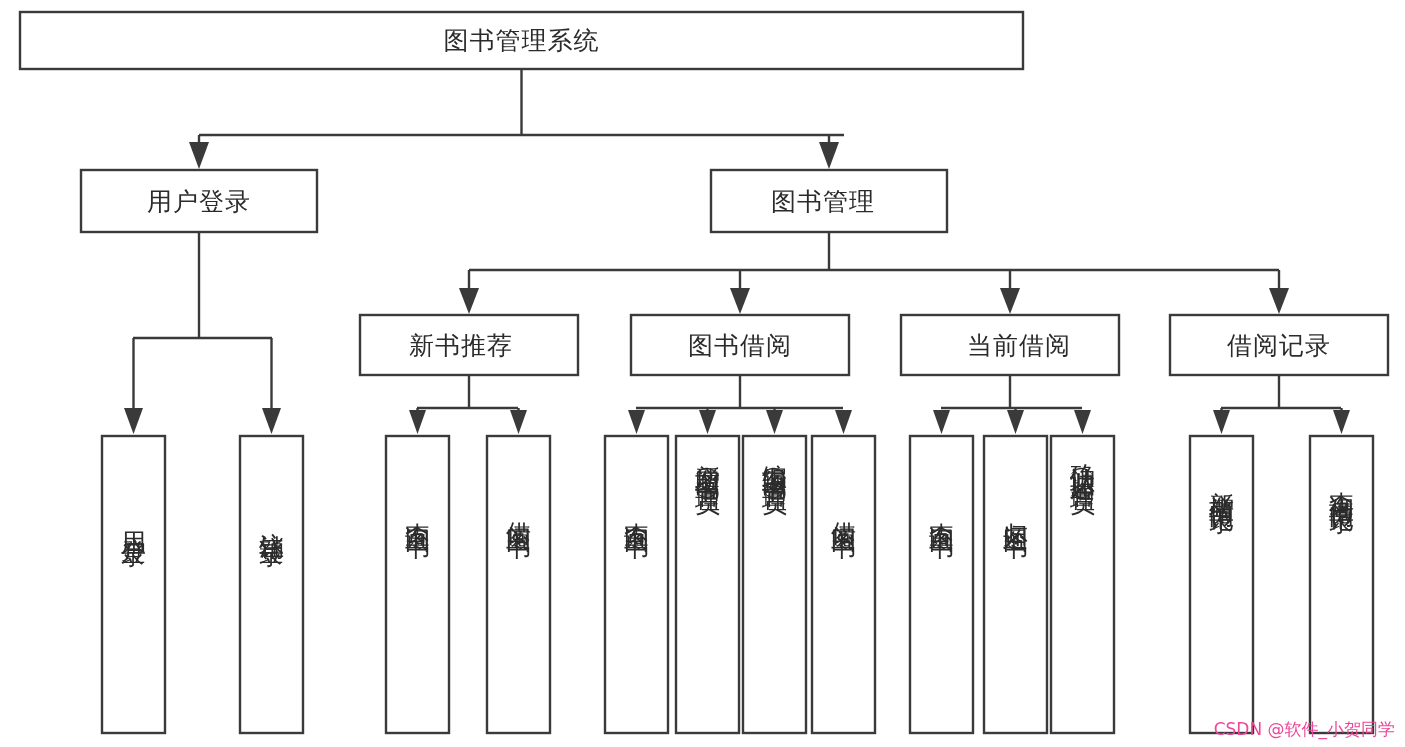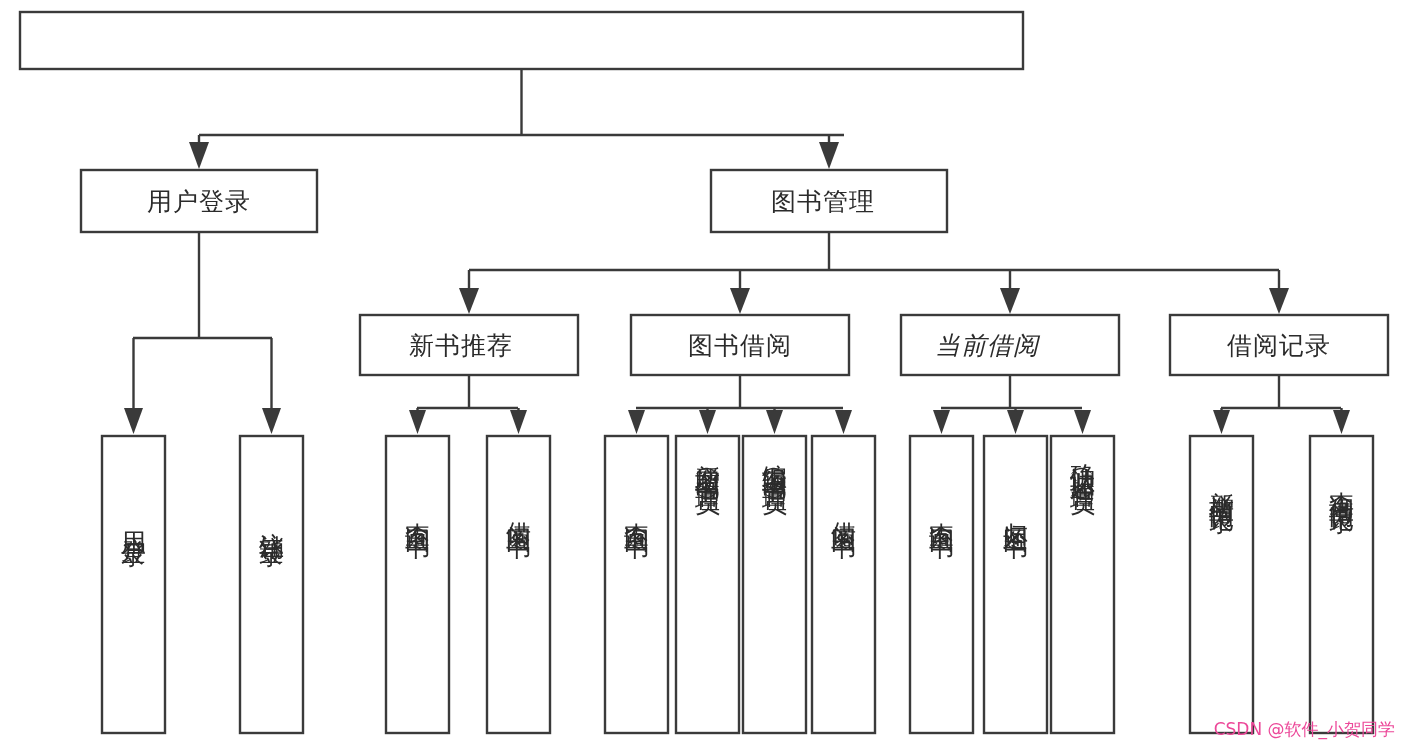--- a/index.html
+++ b/index.html
@@ -178,35 +178,38 @@
     <rect class="node-box" x="743" y="436" width="63" height="297"></rect>
     <rect class="node-box" x="812" y="436" width="63" height="297"></rect>
     <rect class="node-box" x="910" y="436" width="63" height="297"></rect>
     <rect class="node-box" x="984" y="436" width="63" height="297"></rect>
     <rect class="node-box" x="1051" y="436" width="63" height="297"></rect>
     <rect class="node-box" x="1190" y="436" width="63" height="297"></rect>
     <rect class="node-box" x="1310" y="436" width="63" height="297"></rect>
 
   </svg>
 
+  <div class="hlabel-wrap" style="left:20px; top:12px; width:1003px; height:57px;">
+    <span class="hlabel-text">图书管理系统</span>
+  </div>
 
   <div class="hlabel-wrap" style="left:81px; top:170px; width:236px; height:62px;">
     <span class="hlabel-text">用户登录</span>
   </div>
   <div class="hlabel-wrap" style="left:711px; top:170px; width:224px; height:62px;">
     <span class="hlabel-text">图书管理</span>
   </div>
 
   <div class="hlabel-wrap" style="left:360px; top:315px; width:202px; height:60px;">
     <span class="hlabel-text">新书推荐</span>
   </div>
   <div class="hlabel-wrap" style="left:631px; top:315px; width:218px; height:60px;">
     <span class="hlabel-text">图书借阅</span>
   </div>
-  <div class="hlabel-wrap" style="left:901px; top:315px; width:172px; height:60px;font-style:italic;">
+  <div class="hlabel-wrap" style="left:933px; top:315px; width:172px; height:60px;">
     <span class="hlabel-text">当前借阅</span>
   </div>
   <div class="hlabel-wrap" style="left:1170px; top:315px; width:218px; height:60px;justify-content:center;">
     <span class="hlabel-text">借阅记录</span>
   </div>
 
   <div class="vlabel-wrap" style="left:102px; top:436px; width:63px; height:297px; padding-top:76px;">
     <span class="vlabel-text">用户登录</span>
   </div>
   <div class="vlabel-wrap" style="left:240px; top:436px; width:63px; height:297px; padding-top:76px;">

